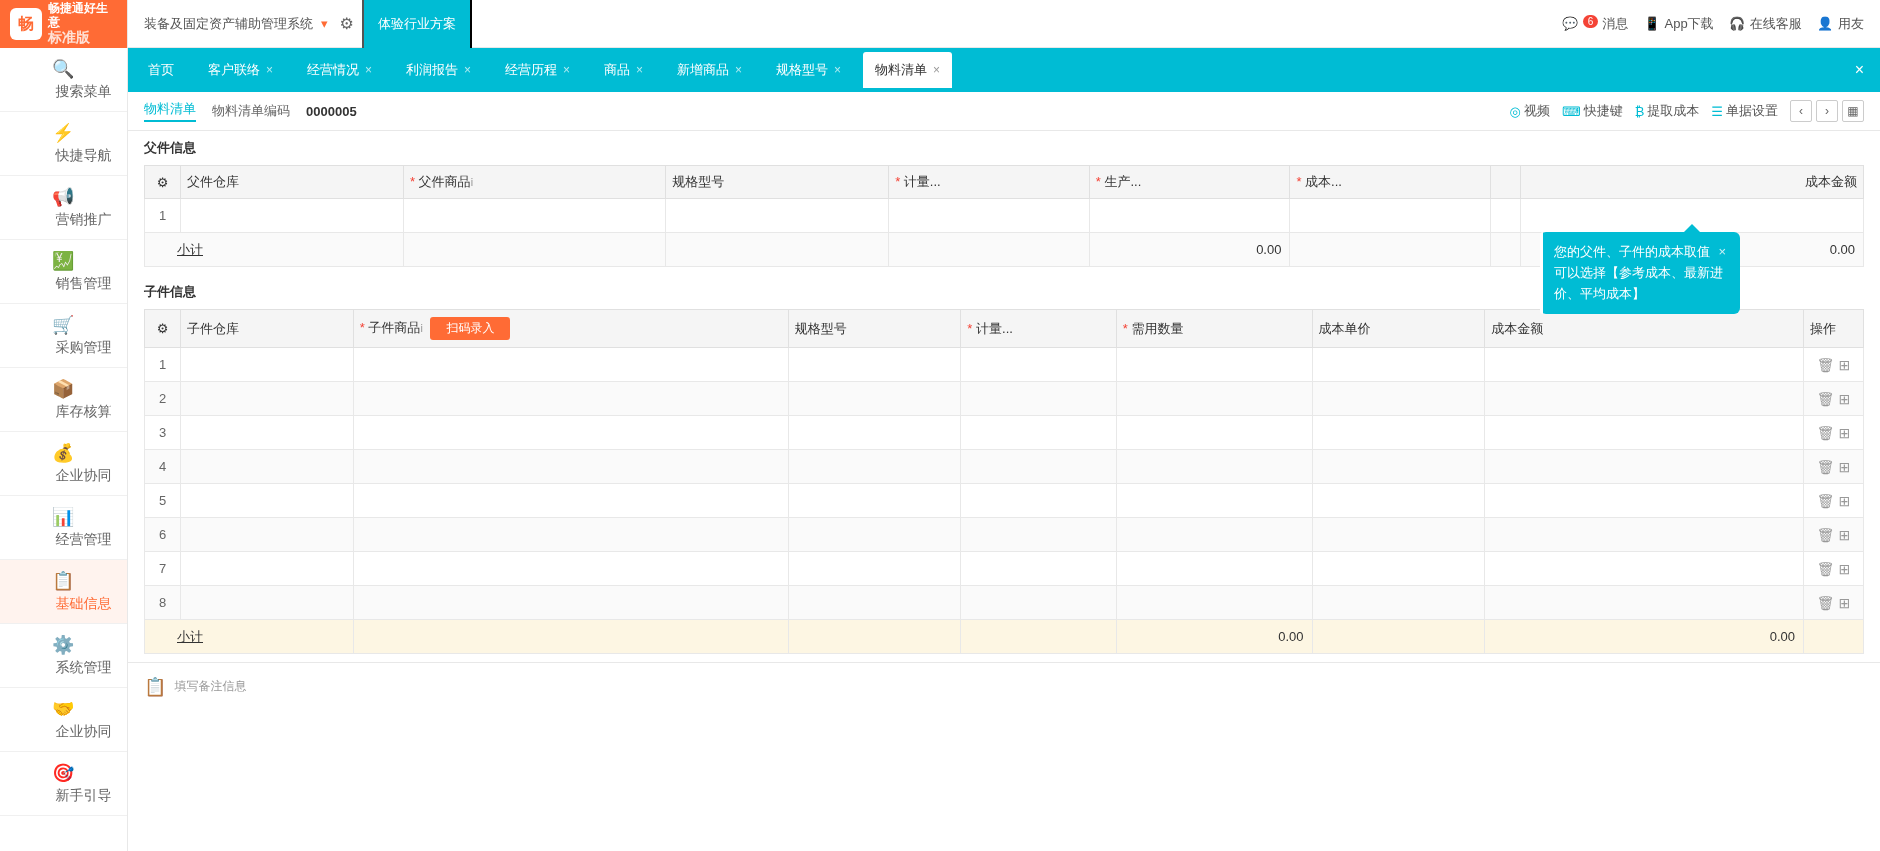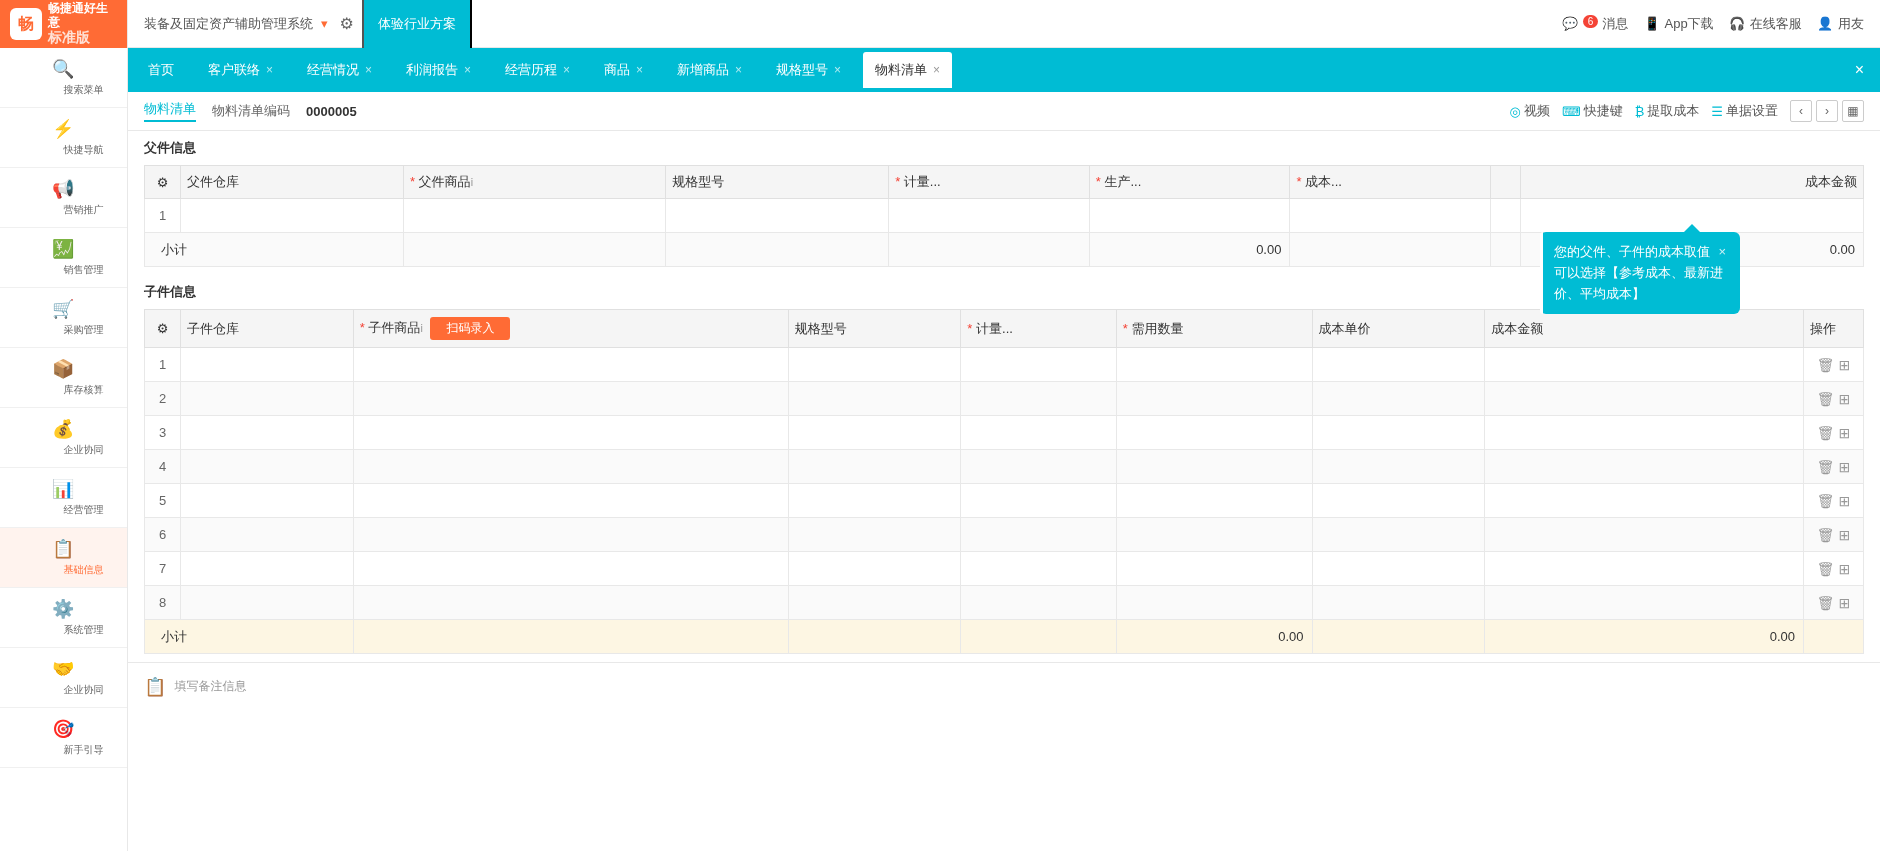--- a/index.html
+++ b/index.html
@@ -47,21 +47,21 @@
       align-items: center;
       padding: 10px 4px;
       cursor: pointer;
       color: #666;
       border-bottom: 1px solid #f0f0f0;
       gap: 3px;
       transition: background 0.2s;
     }
     .sidebar-item.active { background: #fff3ee; color: #ff6b35; }
     .sidebar-item .si-icon { font-size: 18px; }
-    .sidebar-item .si-label { font-size: 10px; text-align: center; margin-left: 40px; }
+    .sidebar-item .si-label { font-size: 14px; text-align: center; margin-left: 40px; }
 
     
     .main { flex: 1; display: flex; flex-direction: column; overflow: hidden; }
 
     
     .topbar {
       height: 48px;
       background: #fff;
       border-bottom: 1px solid #e8e8e8;
       display: flex;
@@ -196,21 +196,21 @@
       height: 34px;
     }
     .data-table tr:nth-child(even) td { background: #fafafa; }
     .data-table .settings-col { width: 36px; text-align: center; }
     .data-table .num-col { width: 36px; text-align: center; color: #666; }
     .data-table .subtotal-row td {
       background: #fdf6e3;
       font-weight: normal;
       color: #333;
     }
-    .data-table .subtotal-label { padding-left: 16px; color: #666; }
+    .data-table .subtotal-label { padding-left: 32px; color: #666; text-decoration: underline; }
     .data-table .subtotal-val { text-align: right; padding-right: 8px; }
     .scan-btn {
       background: #ff6b35;
       color: #fff;
       border: none;
       padding: 3px 16px;
       border-radius: 3px;
       cursor: pointer;
       font-size: 12px;
     }

